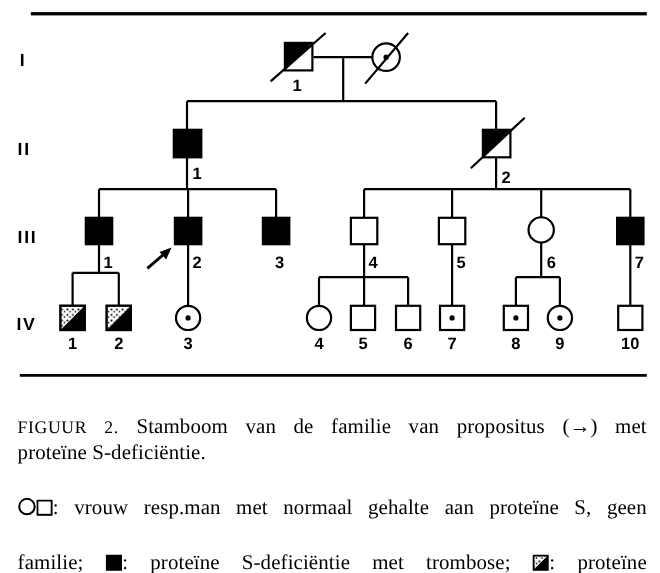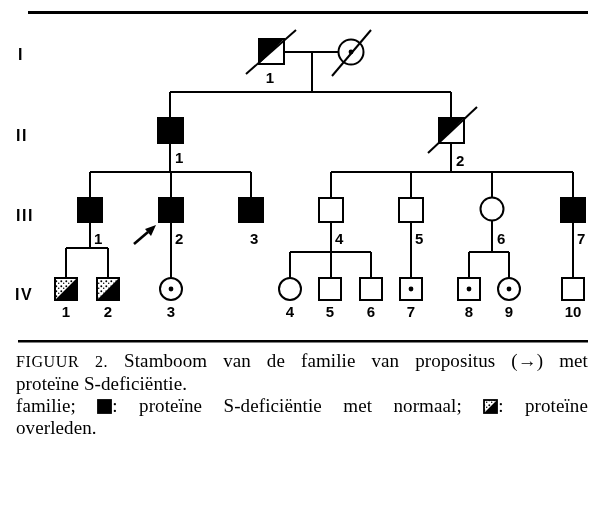--- a/index.html
+++ b/index.html
@@ -7,21 +7,21 @@
     width:600px;height:521px;position:relative;background:#ffffff;
     font-family:"Liberation Serif", serif;color:#000;overflow:hidden;
   }
   .rule-top{position:absolute;left:28px;top:11px;width:560px;height:3px;background:#000;}
   #tree{position:absolute;left:0;top:0;}
   .caption{
     position:absolute;left:16px;top:350px;width:572px;
     font-size:19px;line-height:22px;letter-spacing:.1px;
   }
   .cl{text-align:justify;}
-  .jl{text-align-last:justify;}
+  .jl{text-align-last:justify;margin-top:28px;}
   .last{text-align:right;text-align-last:left;}
   .figlabel{font-size:16px;letter-spacing:.6px;}
   .sym{display:inline-block;vertical-align:-2px;}
   svg text{font-family:"Liberation Sans","DejaVu Sans",sans-serif;font-weight:bold;fill:#000;}
   .gennum{font-size:15px;}
   .genlabel{font-size:16px;letter-spacing:1.5px;}
 </style>
 </head>
 <body>
 
@@ -183,24 +183,29 @@
     <text class="gennum" x="573" y="317" text-anchor="middle">10</text>
   </g>
 
   <rect x="18" y="340" width="570" height="2.5" fill="#000"></rect>
 </svg>
 
 <div class="caption">
   <div class="cl jl"><span class="figlabel">FIGUUR 2.</span> <span>Stamboom van de familie van propositus (→) met</span></div>
   <div class="cl last"><span>proteïne S-deficiëntie.</span></div>
 
+  <div class="cl jl"><svg class="sym" width="17" height="17" viewBox="0 0 17 17">
+        <circle cx="8.5" cy="8.5" r="7" fill="#fff" stroke="#000" stroke-width="1.8"></circle>
+      </svg><svg class="sym" width="15" height="15" viewBox="0 0 15 15">
+        <rect x="1" y="1" width="13" height="13" fill="#fff" stroke="#000" stroke-width="1.8"></rect>
+      </svg><span>: vrouw resp.man met normaal gehalte aan proteïne S, geen</span></div>
 
   <div class="cl jl"><span>familie; </span><svg class="sym" width="15" height="15" viewBox="0 0 15 15">
         <rect x="1" y="1" width="13" height="13" fill="#000" stroke="#000" stroke-width="1.8"></rect>
-      </svg><span>: proteïne S-deficiëntie met normaal; </span><svg class="sym" width="15" height="15" viewBox="0 0 15 15">
+      </svg><span>: proteïne S-deficiëntie met trombose; </span><svg class="sym" width="15" height="15" viewBox="0 0 15 15">
         <rect x="1" y="1" width="13" height="13" fill="#fff"></rect>
         <path d="M1 1 H14 L1 14 Z" fill="url(#stip)"></path>
         <path d="M14 1 V14 H1 Z" fill="#000"></path>
         <rect x="1" y="1" width="13" height="13" fill="none" stroke="#000" stroke-width="1.8"></rect>
       </svg><span>: proteïne</span></div>
 
 
 
   <div class="cl last"><span>overleden.</span></div>
 </div>

